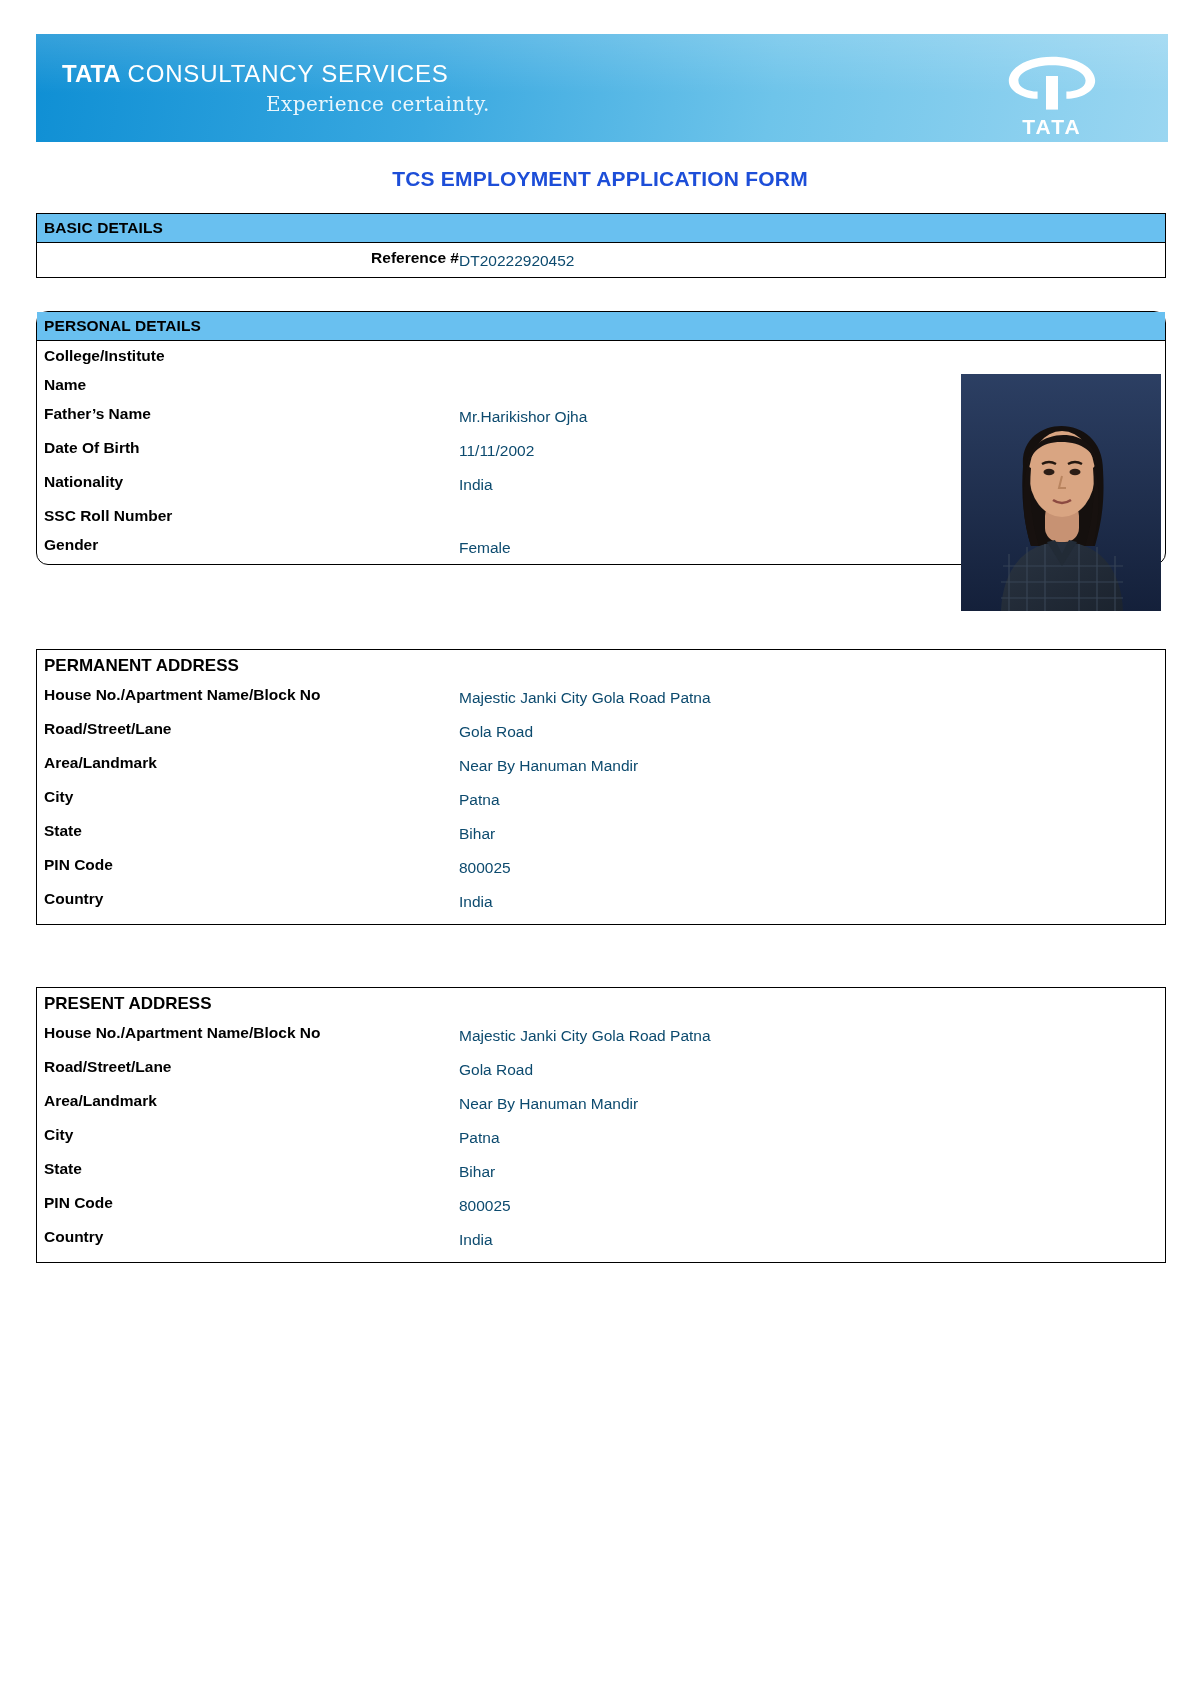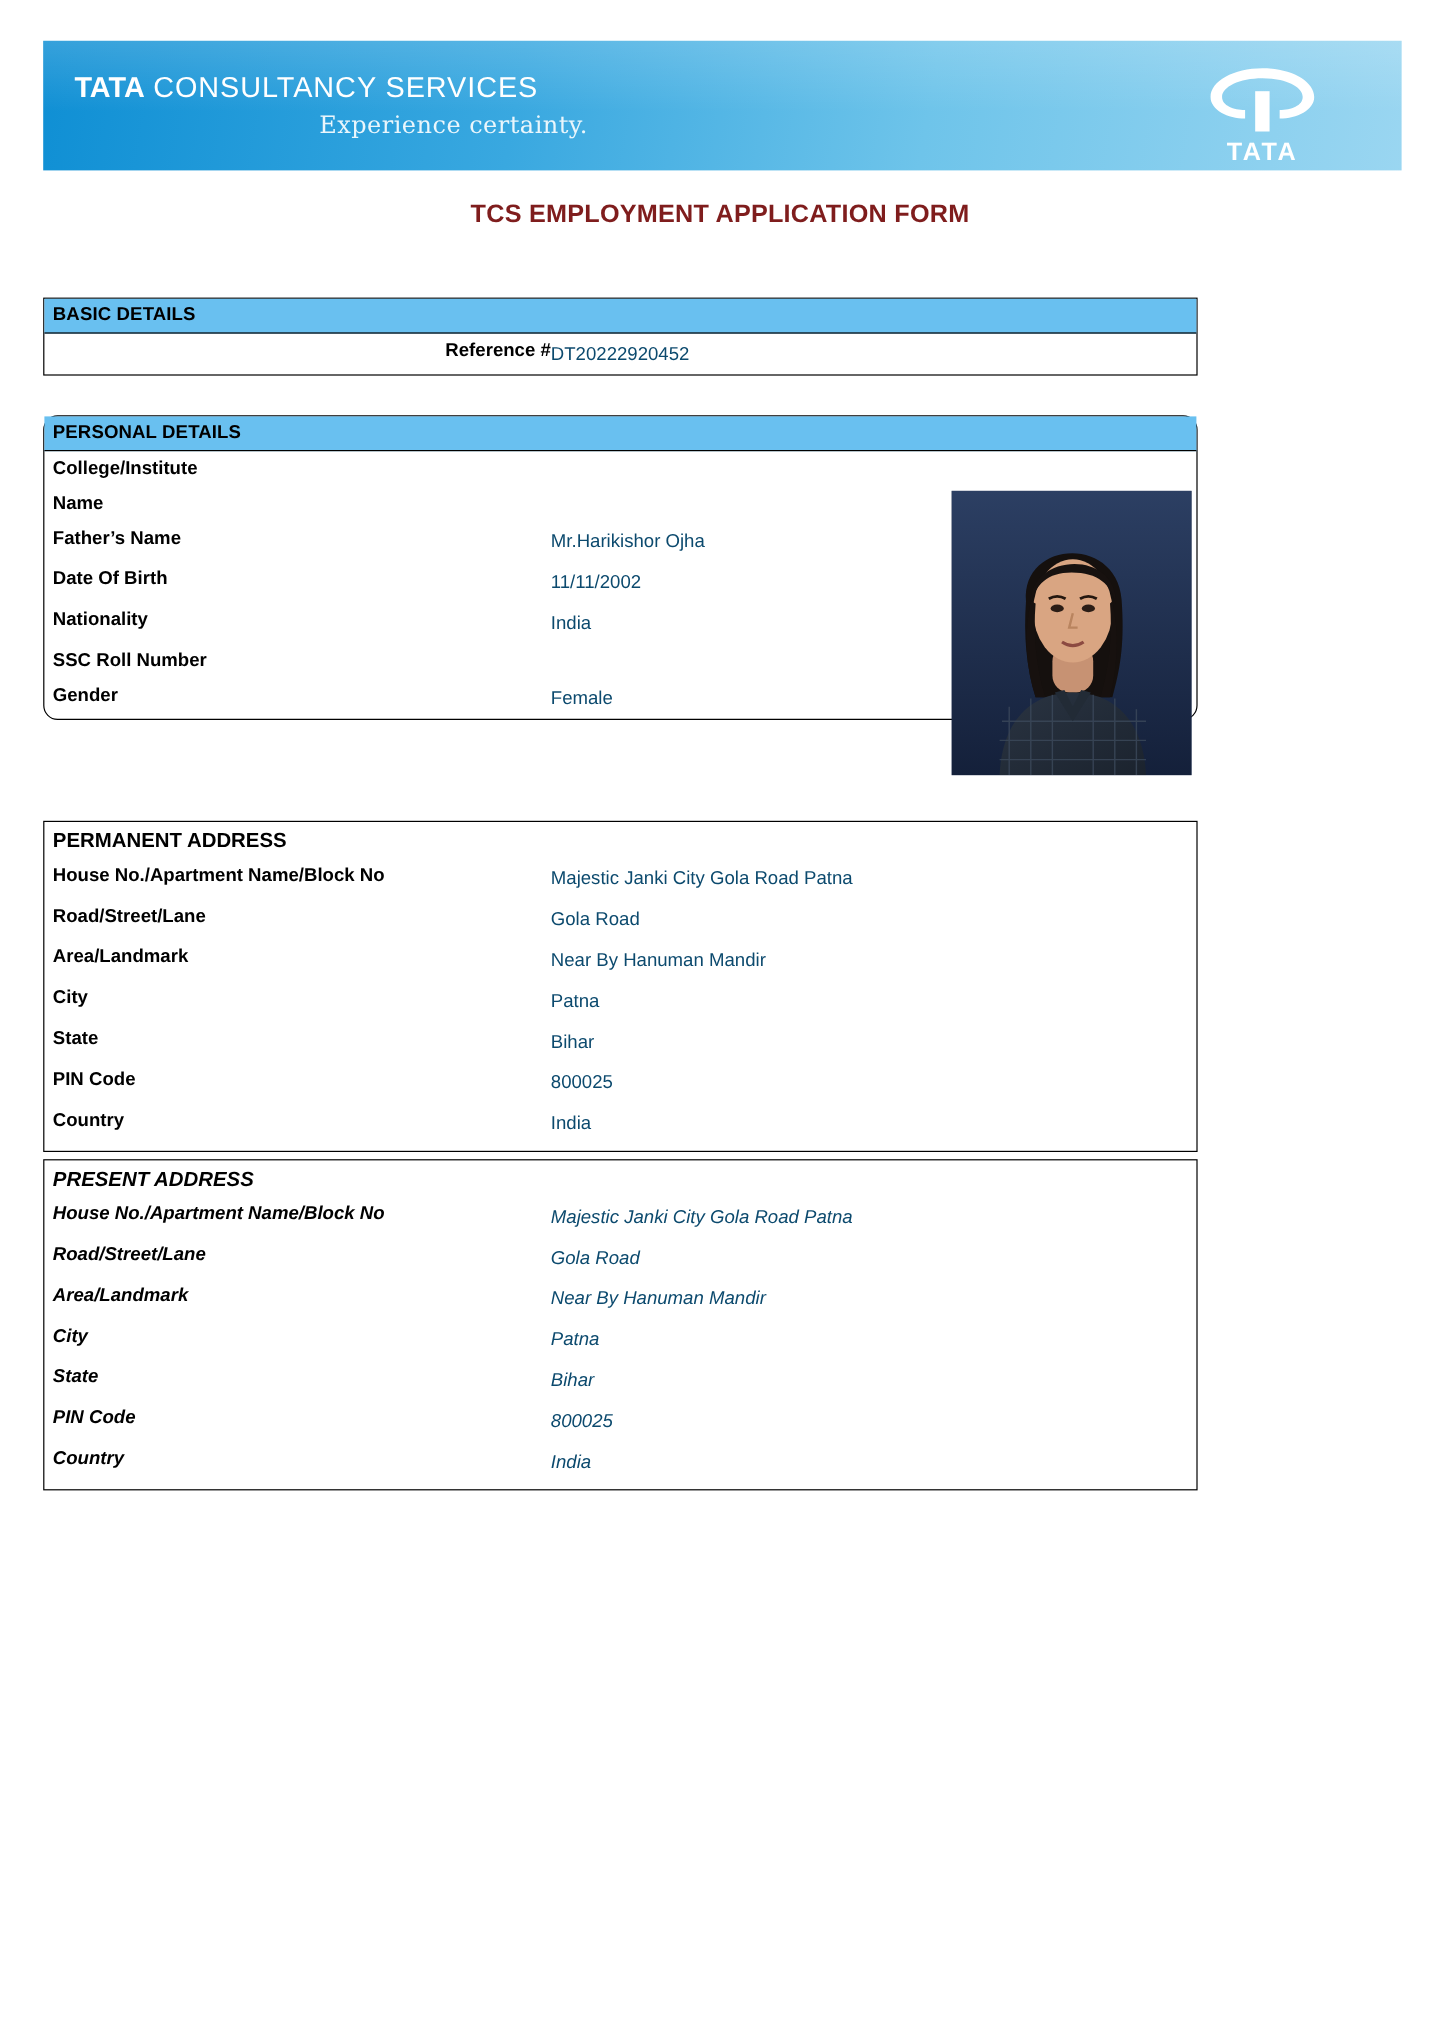--- a/index.html
+++ b/index.html
@@ -83,34 +83,33 @@
     margin-top: 1px;
   }
 
   
   .doc-title {
     position: absolute;
     left: 0;
     top: 167px;
     width: 1200px;
     text-align: center;
-    color: #7f1d1d;
+    color: #1d4ed8;
     font-size: 21px;
     font-weight: bold;
     letter-spacing: .2px;
   }
 
   
   .block {
     position: absolute;
     left: 36px;
-    width: 962px;
+    width: 1130px;
     border: 1px solid #000;
     box-sizing: border-box;
-    margin-top: 35px;
   }
   .section-head {
     background: #69c0f0;
     border-bottom: 1px solid #000;
     font-weight: bold;
     font-size: 15.5px;
     padding: 5px 6px 5px 7px;
     letter-spacing: .1px;
   }
   .sub-head {
@@ -155,21 +154,21 @@
     height: 237px;
     border: 0;
     overflow: hidden;
     background: #1a2a4a;
   }
   .photo svg { display:block; width:100%; height:100%; }
   #personal-details .row .val { max-width: 430px; }
 
   
   #contact-details { top: 649px; }
-  #present-address { top: 931px; font-style: italic; }
+  #present-address { top: 987px; }
 
   .spacer-line { height: 6px; }
 </style>
 </head>
 <body>
 
 <div class="page">
 
   <div class="banner">
     <div class="brand">

